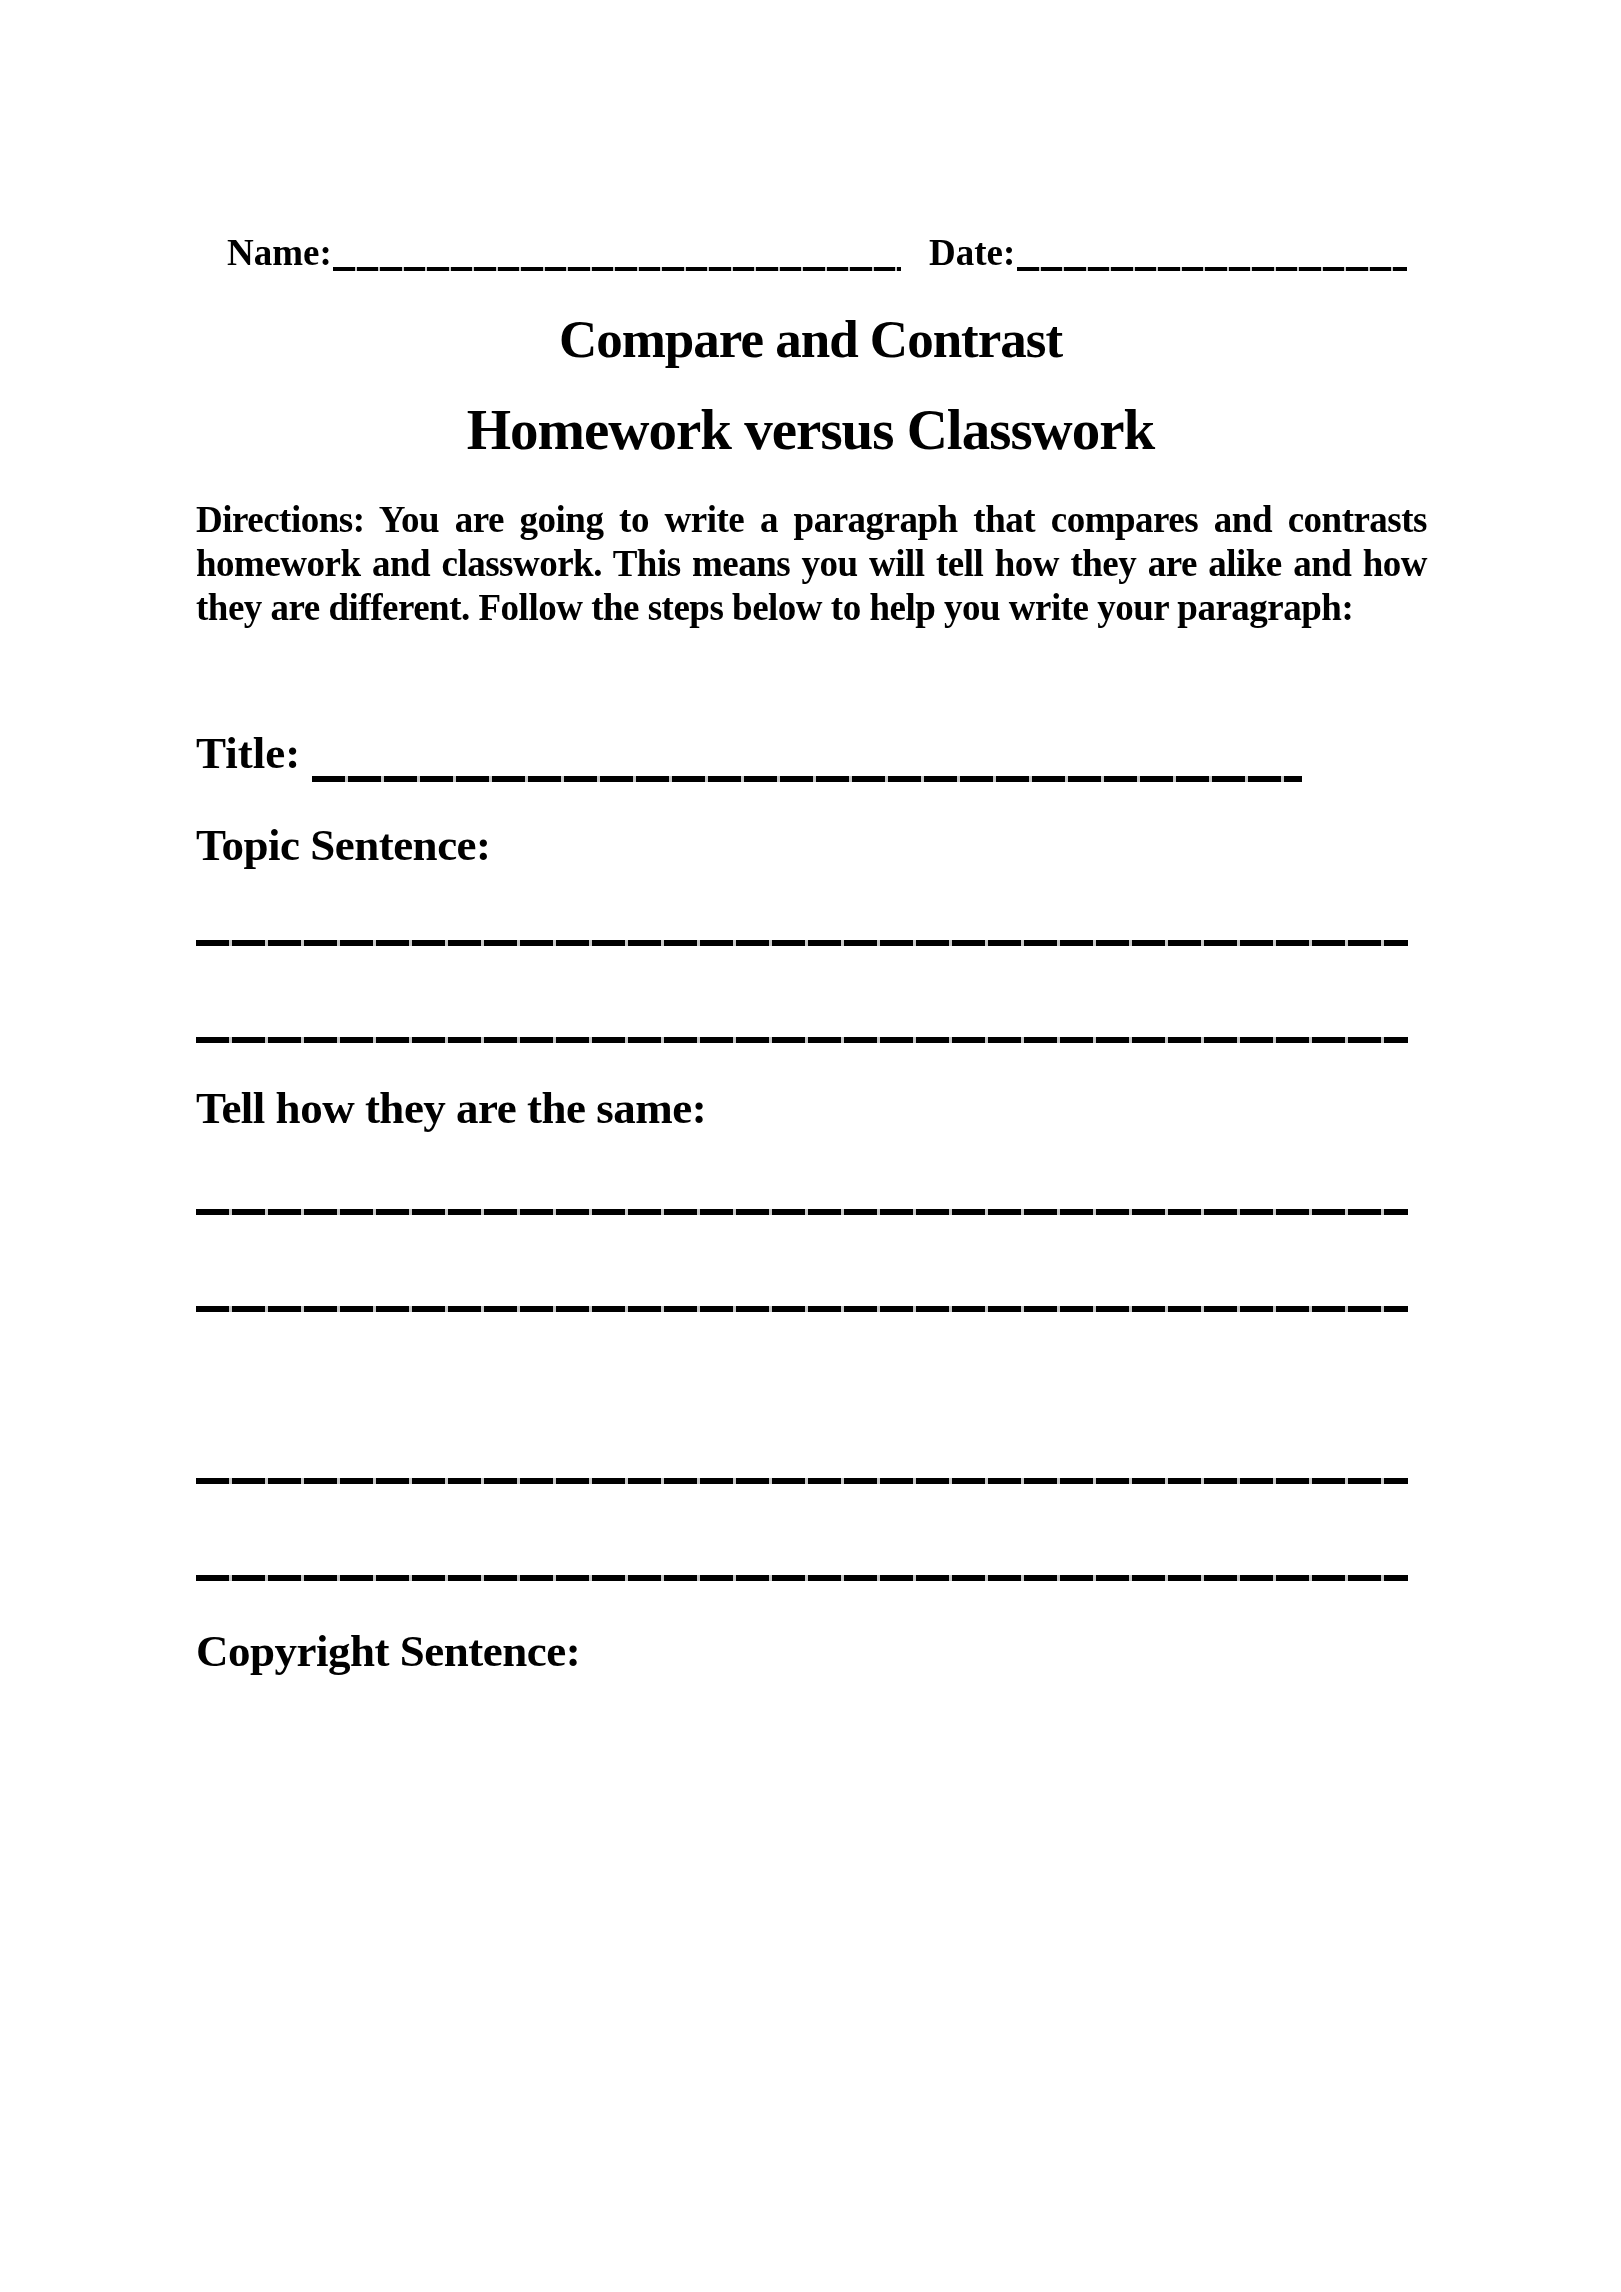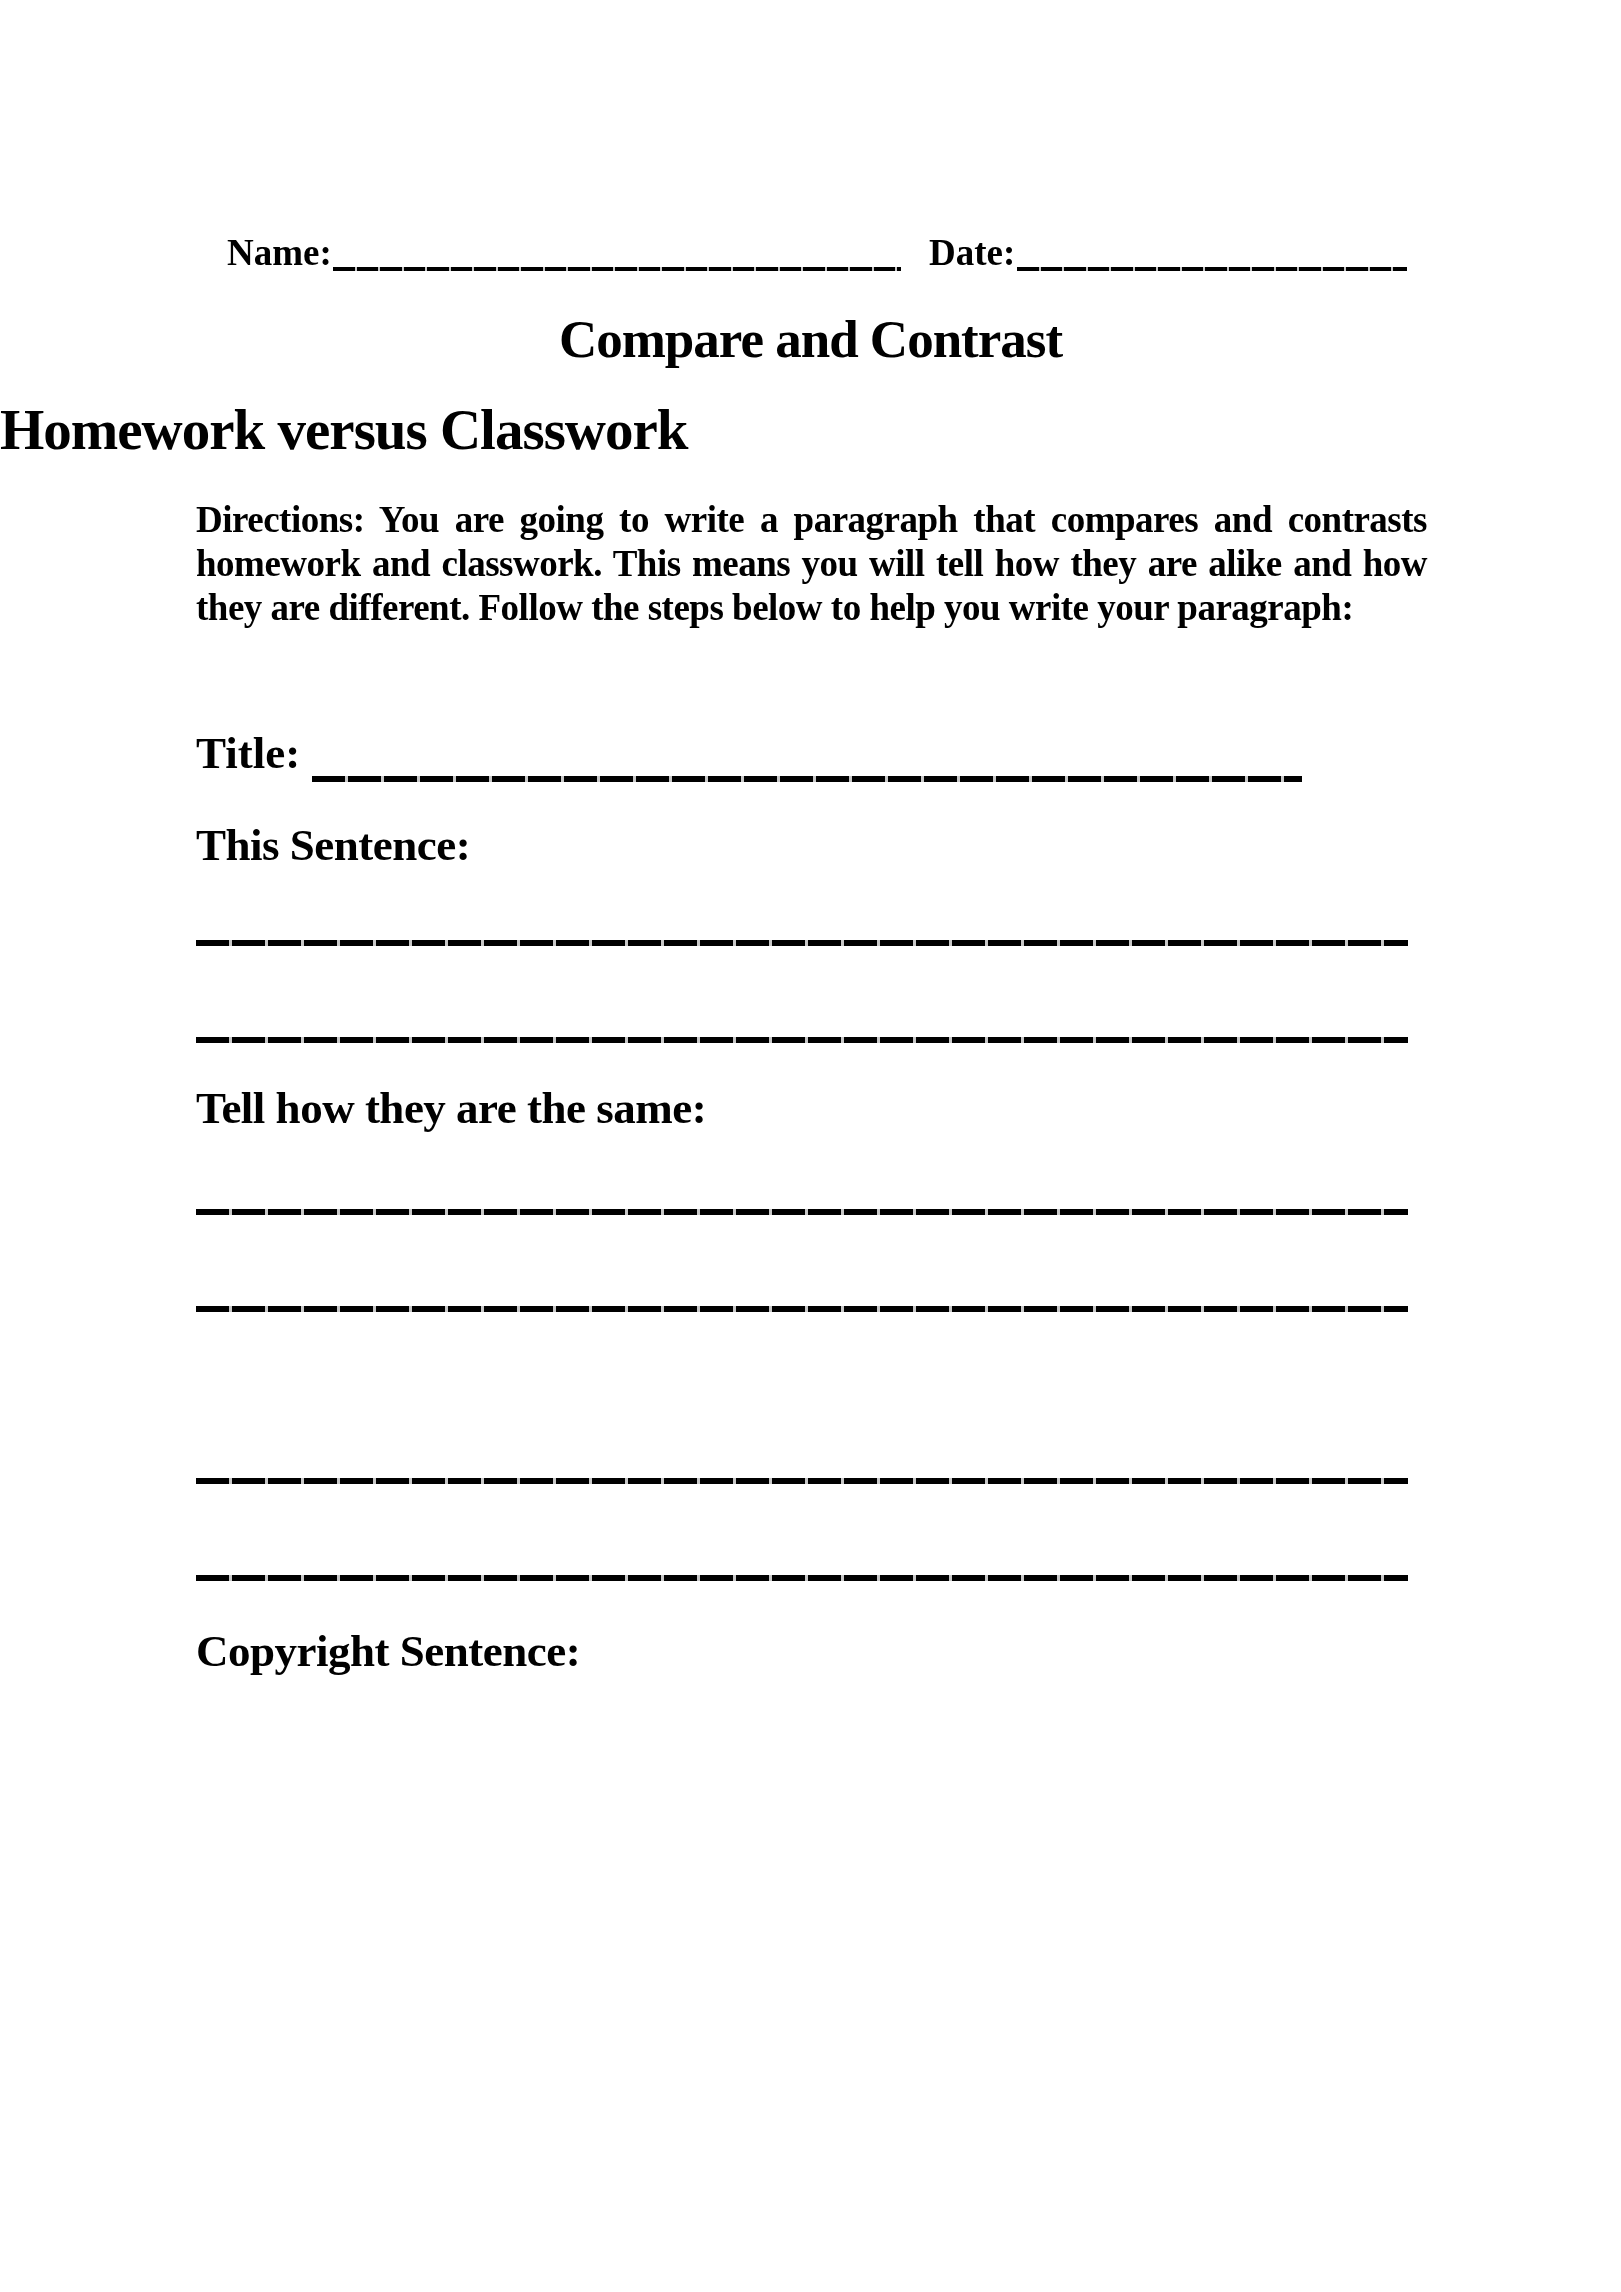--- a/index.html
+++ b/index.html
@@ -33,20 +33,21 @@
   
   .h1 {
     left: 0; right: 0; top: 309px;
     text-align: center;
     font-size: 53px;
     font-weight: 700;
     letter-spacing: -1px;
   }
   .h2 {
     left: 0; right: 0; top: 397px;
+    text-align: center;
     font-size: 57px;
     font-weight: 700;
     letter-spacing: -1px;
   }
 
   
   .directions {
     left: 196px; top: 498px;
     width: 1231px;
     font-size: 37px;
@@ -115,21 +116,21 @@
   <div class="abs uline date-line"></div>
 
   <div class="abs h1 serif-bold">Compare and Contrast</div>
   <div class="abs h2 serif-bold">Homework versus Classwork</div>
 
   <div class="abs directions">Directions: You are going to write a paragraph that compares and contrasts homework and classwork. This means you will tell how they are alike and how they are different. Follow the steps below to help you write your paragraph:</div>
 
   <span class="abs serif-bold title-label">Title:</span>
   <div class="abs title-line"></div>
 
-  <span class="abs serif-bold sec-label sec-1">This Sentence:</span>
+  <span class="abs serif-bold sec-label sec-1">Topic Sentence:</span>
   <div class="abs wline wl-1"></div>
   <div class="abs wline wl-2"></div>
 
   <span class="abs serif-bold sec-label sec-2">Tell how they are the same:</span>
   <div class="abs wline wl-3"></div>
   <div class="abs wline wl-4"></div>
 
   <div class="abs wline wl-5"></div>
   <div class="abs wline wl-6"></div>
 

